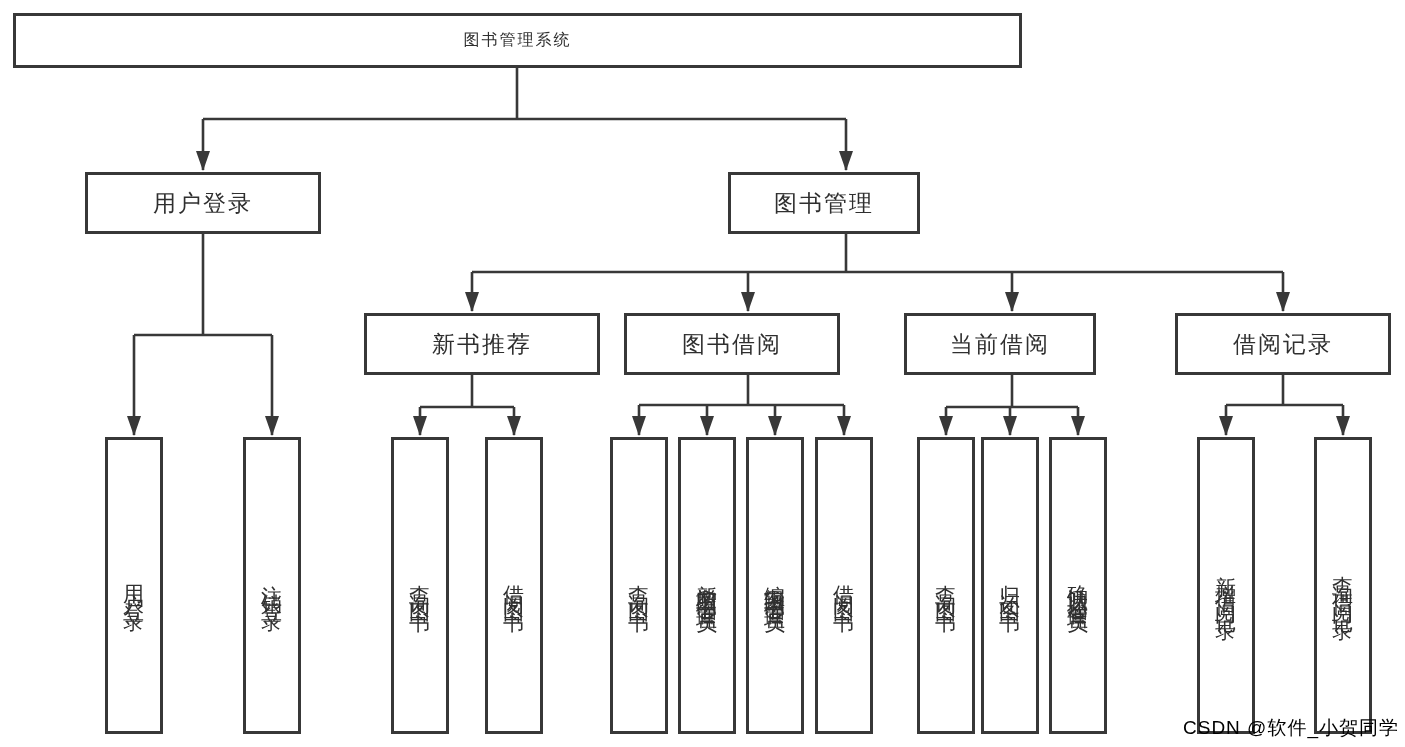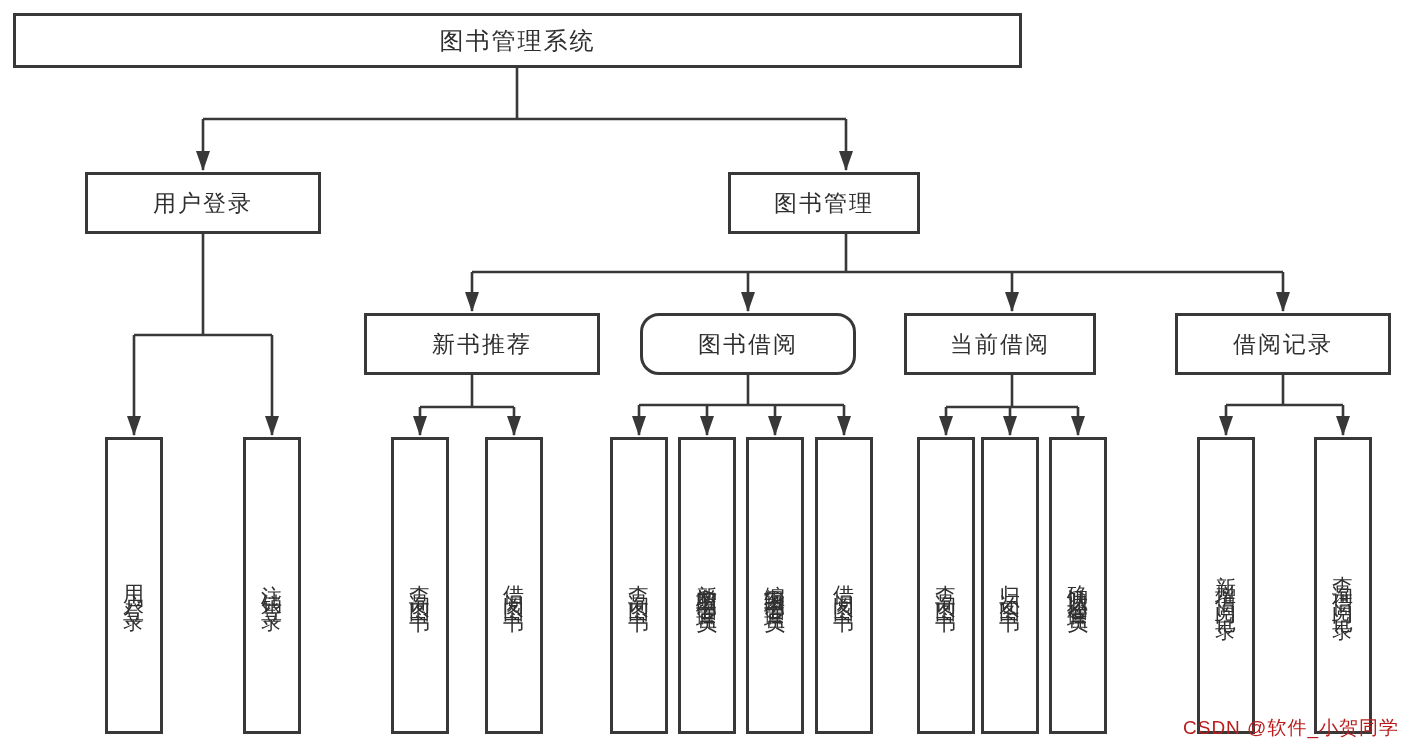--- a/index.html
+++ b/index.html
@@ -11,38 +11,38 @@
     box-sizing:border-box;
     border:3px solid #383838;
     background:#ffffff;
     color:#2f2f2f;
     display:flex;
     align-items:center;
     justify-content:center;
     z-index:2;
   }
   .h-label{letter-spacing:2px;white-space:nowrap;}
-  .root{left:13px;top:13px;width:1009px;height:55px;font-size:24px;}
+  .root{left:13px;top:13px;width:1009px;height:55px;font-size:16px;}
   .lvl2{top:172px;height:62px;font-size:23px;}
   .lvl3{top:313px;height:62px;font-size:23px;}
   .leaf{top:437px;height:297px;width:58px;font-size:21px;}
   .vtext{
     writing-mode:vertical-rl;
     text-orientation:mixed;
     letter-spacing:9px;
     line-height:1;
     white-space:nowrap;
   }
   .vtext.dense{letter-spacing:4px;}
   #watermark{
     position:absolute;
     left:1183px;top:715px;
     z-index:5;
     font-size:19px;
-    color:#b91c1c;
+    color:#000000;
     letter-spacing:1px;
     white-space:nowrap;
   }
 </style>
 </head>
 <body>
 
 <div id="stage">
 
   <svg id="connectors" width="1405" height="747" viewBox="0 0 1405 747">
@@ -90,21 +90,21 @@
   <div class="box lvl2" style="left:85px;width:236px;">
     <span class="h-label">用户登录</span>
   </div>
   <div class="box lvl2" style="left:728px;width:192px;">
     <span class="h-label">图书管理</span>
   </div>
 
   <div class="box lvl3" style="left:364px;width:236px;">
     <span class="h-label">新书推荐</span>
   </div>
-  <div class="box lvl3" style="left:640px;width:216px;border-radius:19px;">
+  <div class="box lvl3" style="left:624px;width:216px;">
     <span class="h-label">图书借阅</span>
   </div>
   <div class="box lvl3" style="left:904px;width:192px;">
     <span class="h-label">当前借阅</span>
   </div>
   <div class="box lvl3" style="left:1175px;width:216px;">
     <span class="h-label">借阅记录</span>
   </div>
 
   <div class="box leaf" style="left:105px;">

